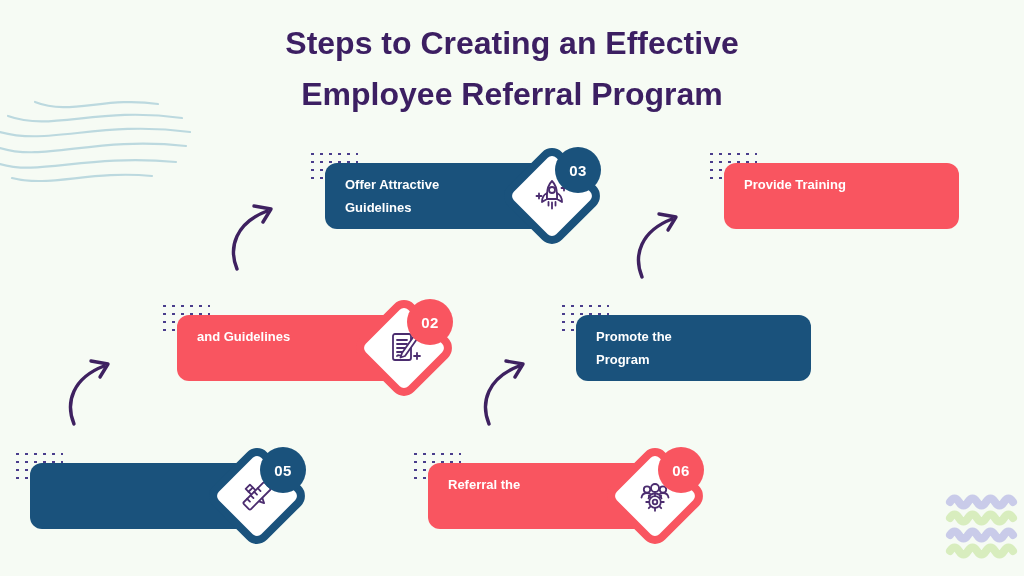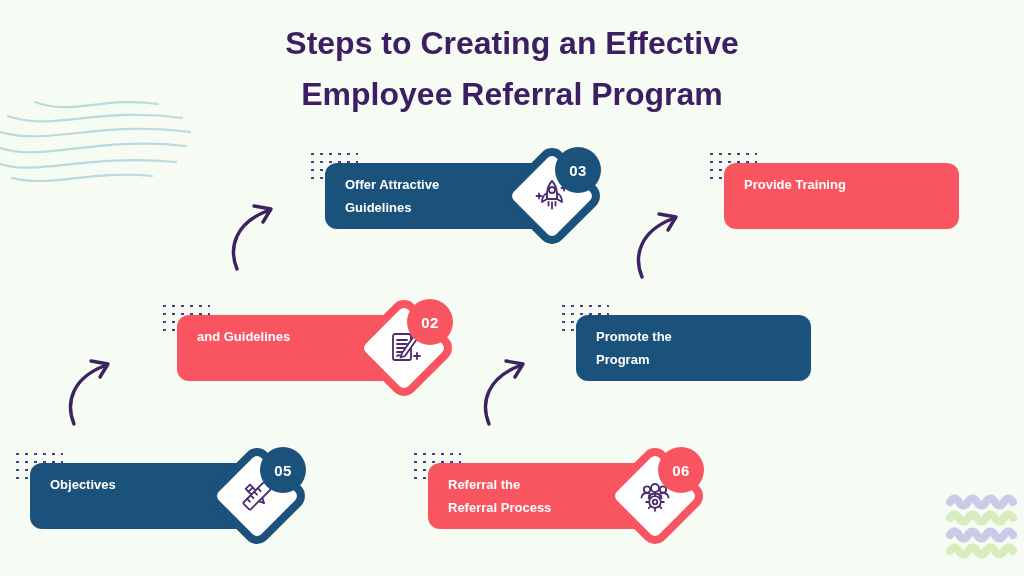--- a/index.html
+++ b/index.html
@@ -103,21 +103,20 @@
 <div class="arrow" style="left:631px;top:209px">
   <svg width="55" height="72" viewBox="0 0 55 72">
       <path d="M11,68 C2,46 10,22 41,10"></path>
       <path d="M28,5 L45,8 L37,21"></path>
     </svg>
 </div>
 
 <div class="card navy" style="left:30px;top:463px">
   <div class="dots"></div>
   <div class="bar">
-    <span class="line">Objectives</span>
   </div>
   <div class="dwrap">
     <div class="diamond"></div>
     <svg class="icon" viewBox="0 0 40 40">
       <g transform="rotate(45 20 20)">
         <path class="wf" d="M7,17 h17 l6,3 -6,3 H7 z"></path>
         <path d="M11,17 v6"></path>
       </g>
       <g transform="rotate(-45 20 20)">
         <rect class="wf" x="5" y="15" width="30" height="10" rx="1.5"></rect>
@@ -162,21 +161,20 @@
       <path d="M7,17.5 v5 M4.5,20 h5 M32,9.5 v5 M29.5,12 h5"></path>
     </svg>
     <div class="badge">03</div>
   </div>
 </div>
 
 <div class="card coral" style="left:428px;top:463px">
   <div class="dots"></div>
   <div class="bar">
     <span class="line">Referral the</span>
-    <span class="line">Referral Process</span>
   </div>
   <div class="dwrap">
     <div class="diamond"></div>
     <svg class="icon" viewBox="0 0 40 40">
       <circle class="wf" cx="12" cy="13.5" r="3.2"></circle>
       <circle class="wf" cx="28" cy="13.5" r="3.2"></circle>
       <path d="M6.5,21.5 c0.5,-2.8 2.7,-4.5 5.5,-4.5 c1.2,0 2.3,0.3 3.2,0.9"></path>
       <path d="M33.5,21.5 c-0.5,-2.8 -2.7,-4.5 -5.5,-4.5 c-1.2,0 -2.3,0.3 -3.2,0.9"></path>
       <circle class="wf" cx="20" cy="12" r="4"></circle>
       <path d="M13.5,22.5 c0.8,-3.2 3.4,-5 6.5,-5 c3.1,0 5.7,1.8 6.5,5"></path>

